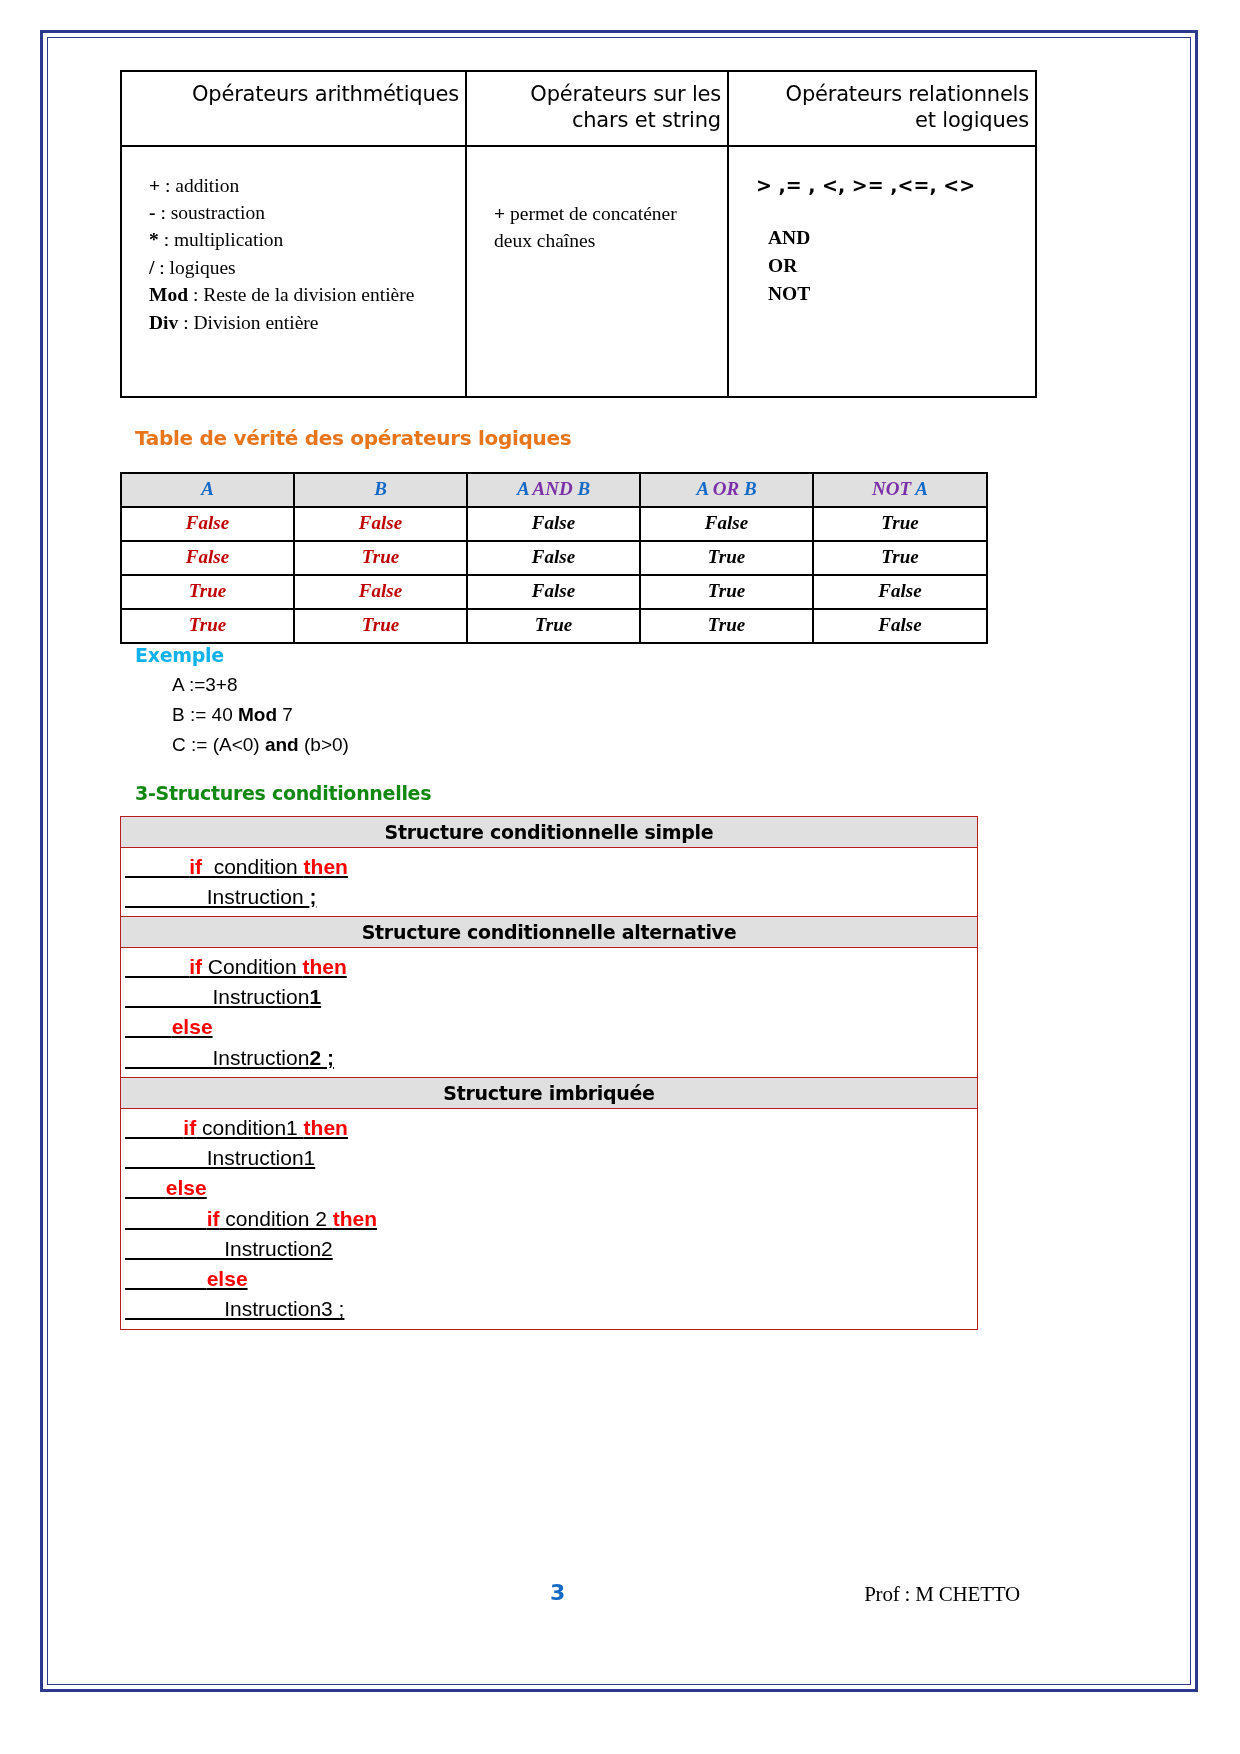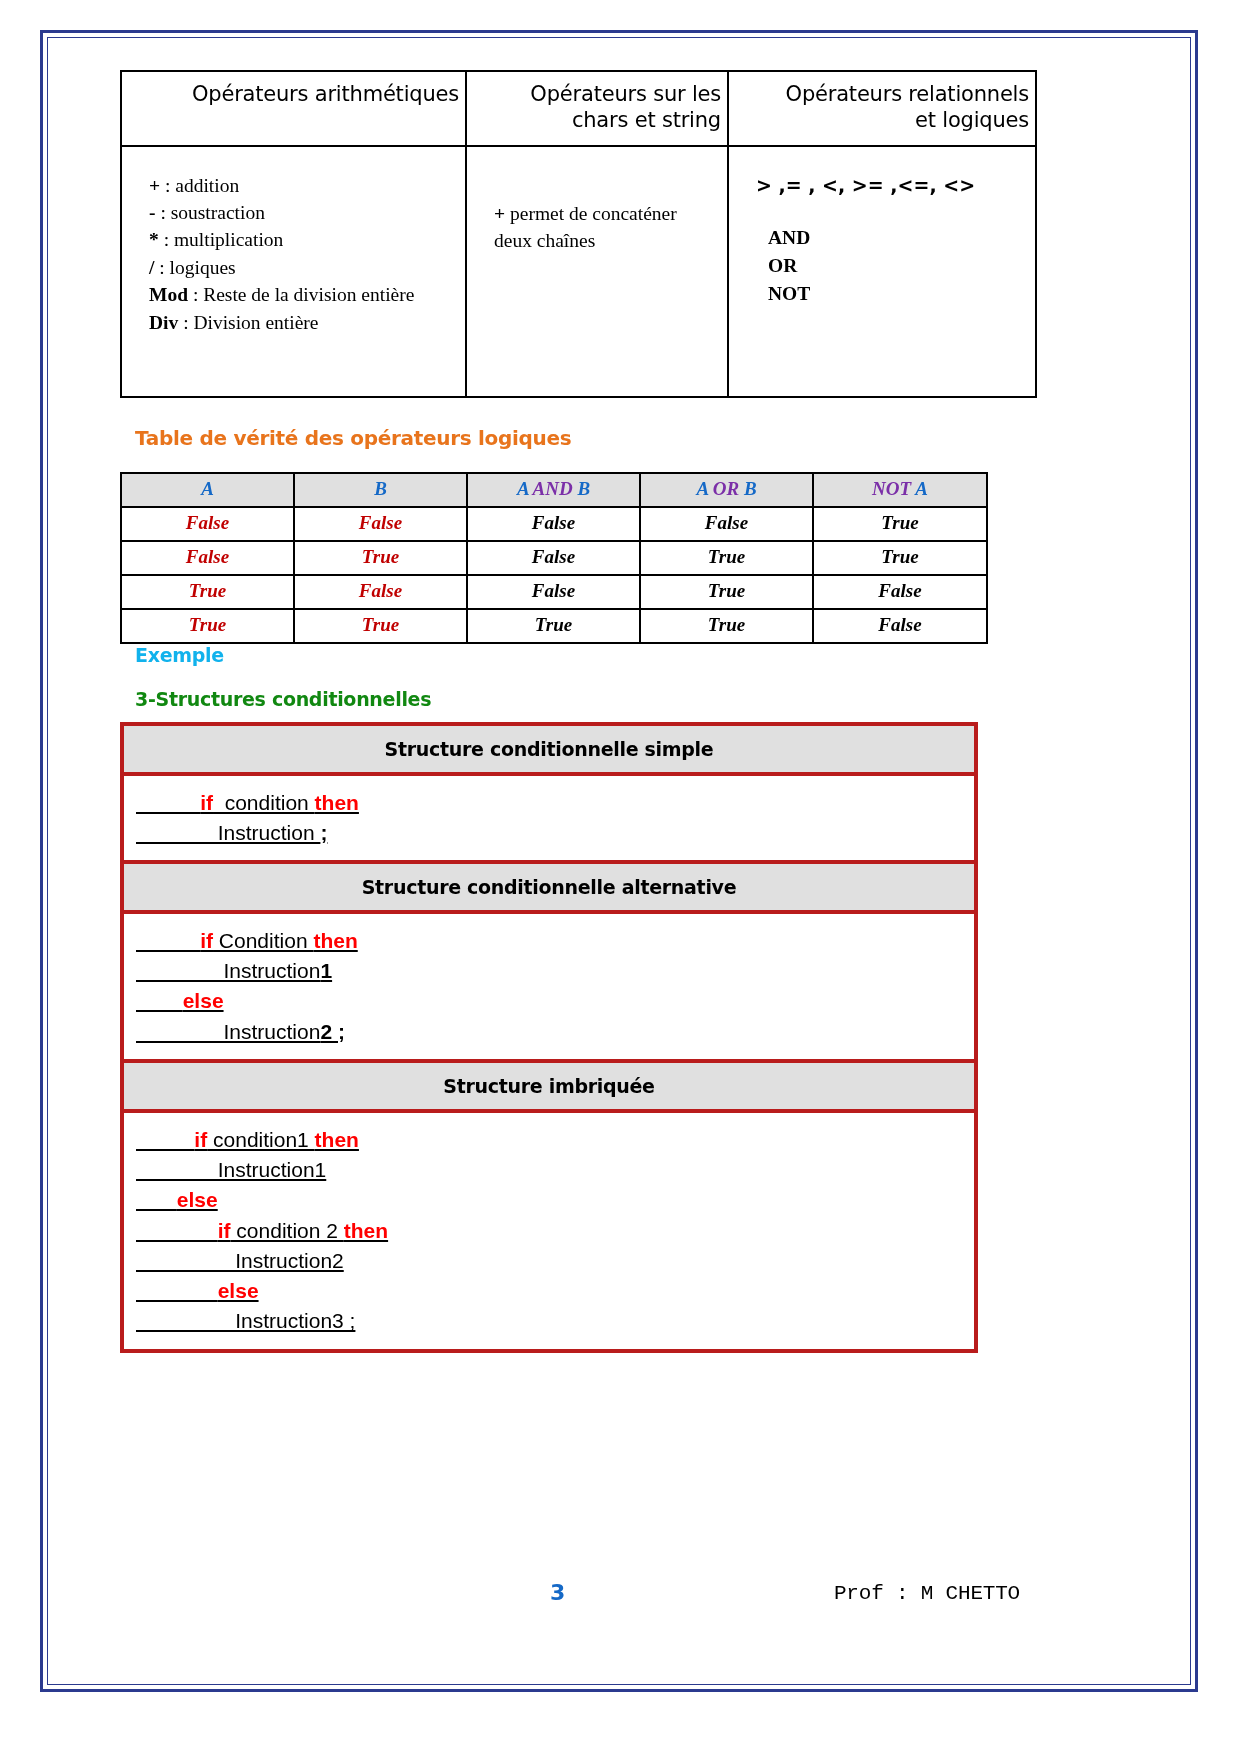--- a/index.html
+++ b/index.html
@@ -149,22 +149,22 @@
   .code-block b { font-weight: bold; }
 
   
   table.cond {
     border-collapse: collapse;
     width: 858px;
     table-layout: fixed;
     margin-top: 2px;
   }
   table.cond td {
-    border: 4px solid #b91c1c;
-    padding: 12px;
+    border: 1px solid #b91c1c;
+    padding: 4px;
   }
   td.cond-head {
     background: #e0e0e0;
     text-align: center;
     font-family: "DejaVu Sans", sans-serif;
     font-weight: bold;
     font-size: 19px;
     letter-spacing: -0.3px;
     padding: 6px 0 8px 0;
   }
@@ -196,21 +196,21 @@
     top: 0;
     color: #1569c7;
     font-family: "DejaVu Sans", sans-serif;
     font-weight: bold;
     font-size: 22px;
   }
   .prof {
     position: absolute;
     right: 20px;
     top: 2px;
-    font-family: Liberation Mono, monospace;
+    font-family: Liberation Serif, serif;
     font-size: 21px;
     color: #000;
     letter-spacing: -0.2px;
   }
 </style>
 </head>
 <body>
 
 <div class="page-frame">
   <div class="page-frame-inner"></div>
@@ -315,20 +315,25 @@
           <td class="c-red">True</td>
           <td class="c-red">True</td>
           <td class="c-black">True</td>
           <td class="c-black">True</td>
           <td class="c-black">False</td>
         </tr>
       </tbody>
   </table>
 
   <div class="h-cyan" style="">Exemple</div>
+  <div class="code-block" id="example-code">
+      <div><span>A :=3+8</span></div>
+      <div><span>B := 40 </span><b>Mod</b><span> 7</span></div>
+      <div><span>C := (A&lt;0) </span><b>and</b><span> (b&gt;0)</span></div>
+    </div>
 
   <div class="h-green" style="margin-top:22px; margin-bottom:12px;">3-Structures conditionnelles</div>
 
   <table class="cond">
     <tbody id="cond-body">
         <tr>
           <td class="cond-head">Structure conditionnelle simple</td>
         </tr>
         <tr>
           <td class="cond-body">

